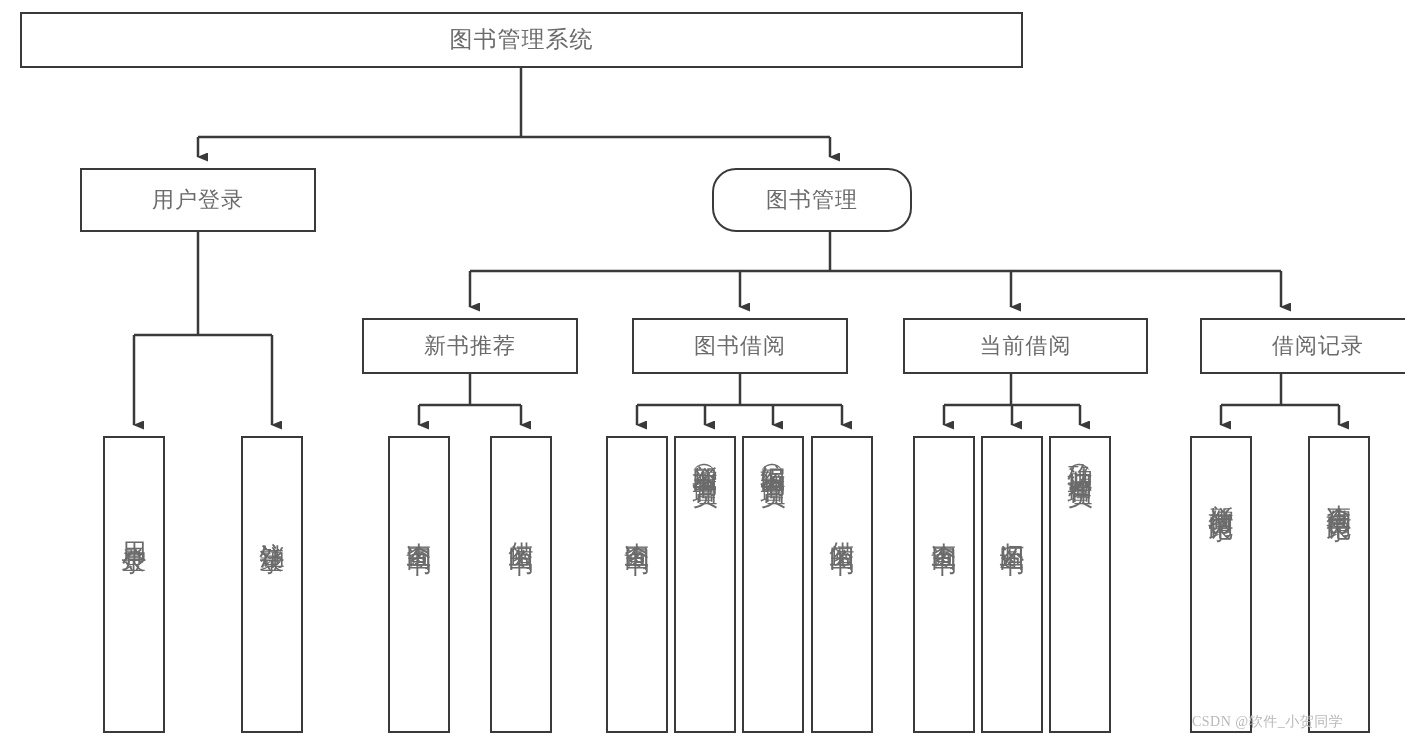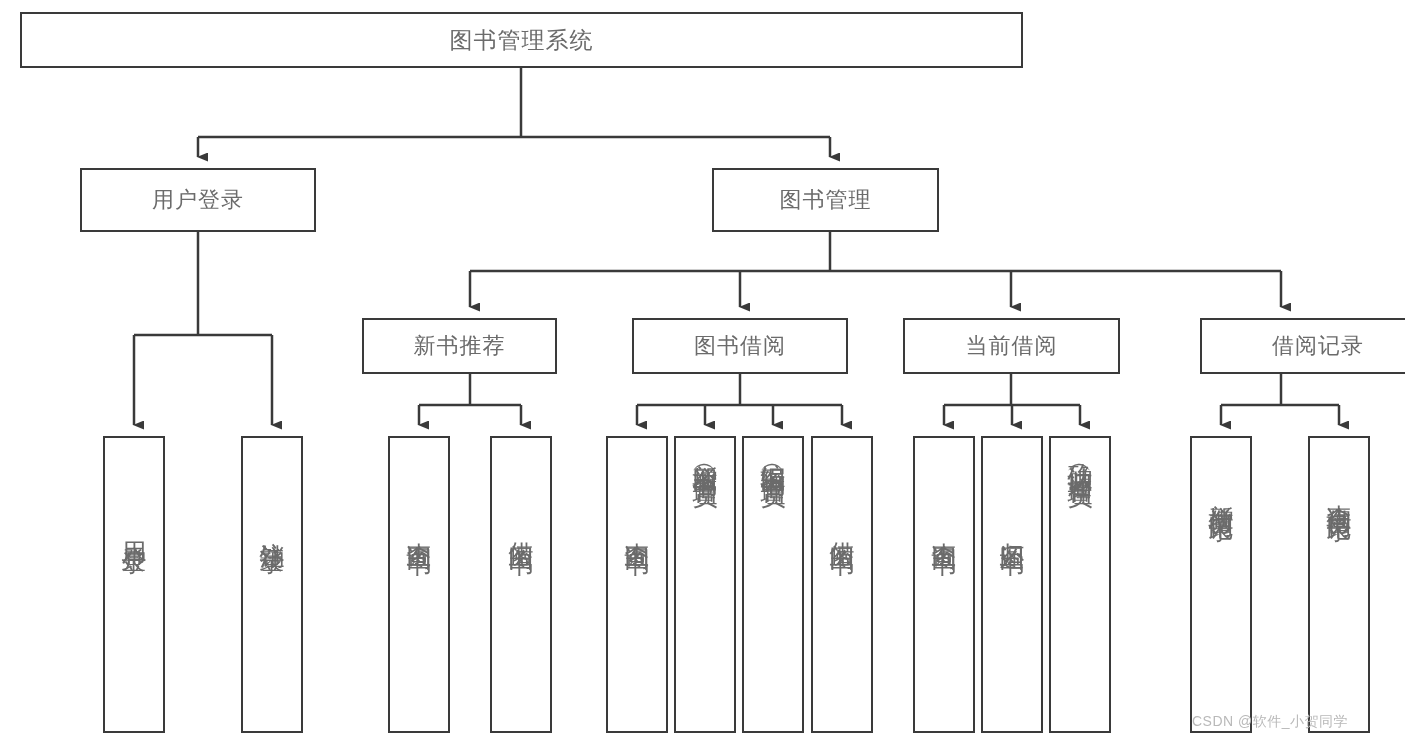--- a/index.html
+++ b/index.html
@@ -9,20 +9,21 @@
   }
   body {
     font-family: "Liberation Sans", "DejaVu Sans", sans-serif;
   }
   #canvas {
     position: relative;
     width: 1405px;
     height: 747px;
     background: #ffffff;
     overflow: hidden;
+    font-family: Liberation Serif, serif;
   }
   svg.wires {
     position: absolute;
     left: 0;
     top: 0;
     width: 1405px;
     height: 747px;
     pointer-events: none;
   }
   .node {
@@ -132,33 +133,33 @@
   </svg>
 
   <div class="node h-node" id="root-node" style="left:20px; top:12px; width:1003px; height:56px;">
     <span class="label">图书管理系统</span>
   </div>
 
   <div class="node h-node" style="left:80px; top:168px; width:236px; height:64px;">
     <span class="label">用户登录</span>
   </div>
 
-  <div class="node h-node" style="left:712px; top:168px; width:227px; height:64px;">
+  <div class="node h-node" style="left:712px; top:168px; width:200px; height:64px;border-radius:24px;">
     <span class="label">图书管理</span>
   </div>
 
-  <div class="node h-node" style="left:362px; top:318px; width:195px; height:56px;">
+  <div class="node h-node" style="left:362px; top:318px; width:216px; height:56px;">
     <span class="label">新书推荐</span>
   </div>
 
   <div class="node h-node" style="left:632px; top:318px; width:216px; height:56px;justify-content:center;">
     <span class="label">图书借阅</span>
   </div>
 
-  <div class="node h-node" style="left:903px; top:318px; width:217px; height:56px;">
+  <div class="node h-node" style="left:903px; top:318px; width:245px; height:56px;">
     <span class="label">当前借阅</span>
   </div>
 
   <div class="node h-node" style="left:1172px; top:318px; width:236px; height:56px;margin-left:28px;">
     <span class="label">借阅记录</span>
   </div>
 
   <div class="node v-node short" style="left:103px; top:436px; width:62px; height:297px;">
     <span class="label">用户登录</span>
   </div>

